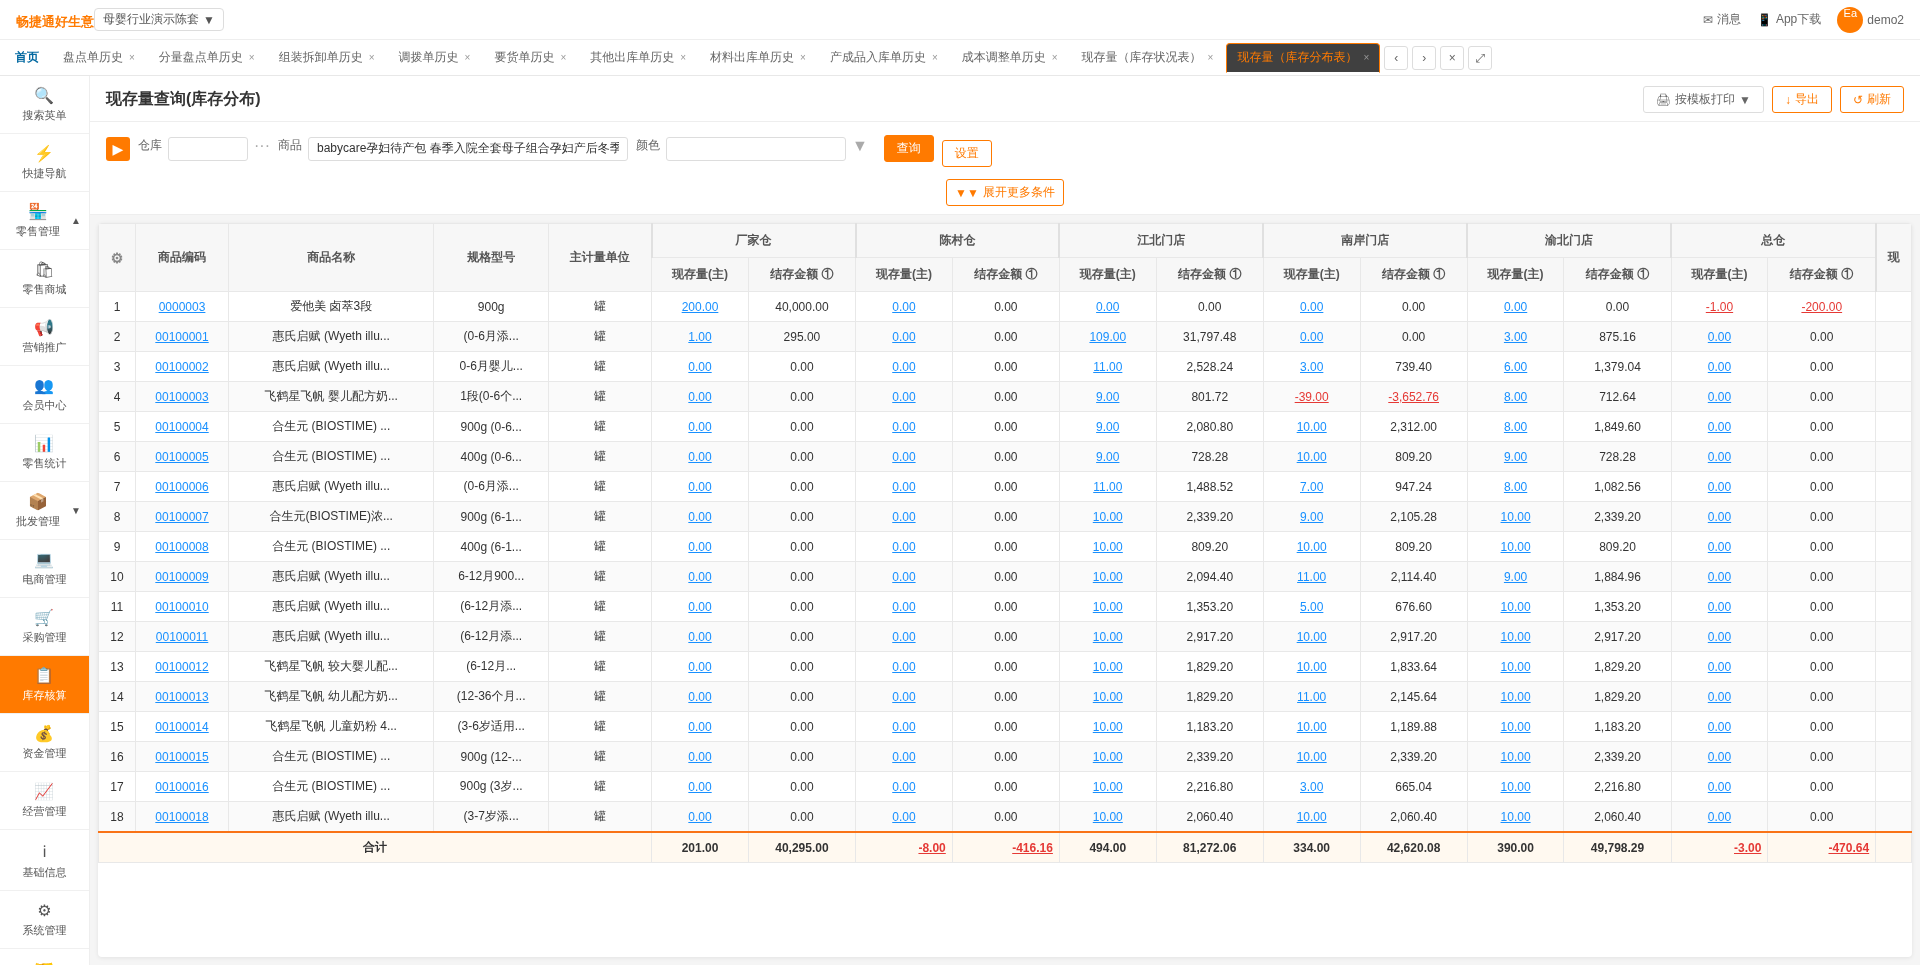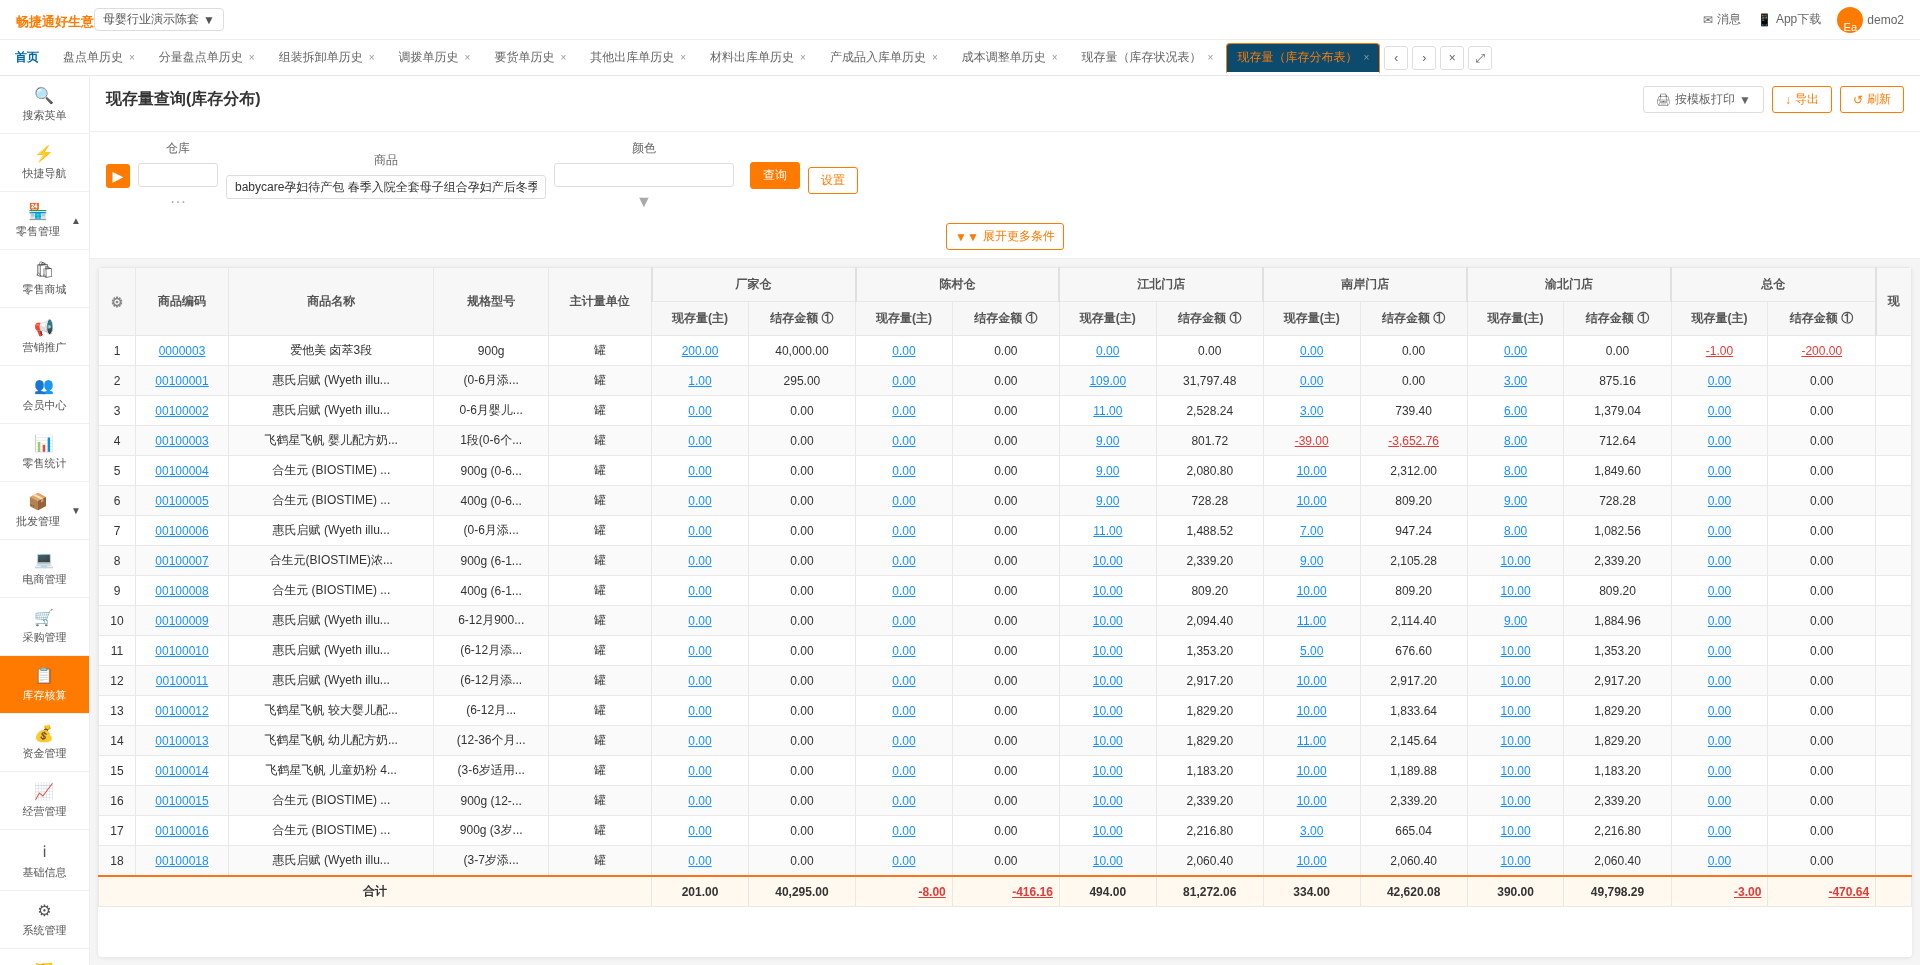--- a/index.html
+++ b/index.html
@@ -5,53 +5,53 @@
     * { margin: 0; padding: 0; box-sizing: border-box; }
     body { font-family: 'Microsoft YaHei', Arial, sans-serif; font-size: 12px; background: #f5f5f5; color: #333; overflow: hidden; }
 
     
     .topbar { height: 40px; background: #fff; display: flex; align-items: center; justify-content: space-between; padding: 0 16px; border-bottom: 1px solid #eee; }
     .topbar-left { display: flex; align-items: flex-end; }
     .topbar-logo { font-size: 13px; color: #ff7a00; font-weight: bold; }
     .topbar-selector { display: flex; align-items: center; gap: 4px; font-size: 12px; color: #555; border: 1px solid #ddd; border-radius: 4px; padding: 2px 8px; background: #fff; cursor: pointer; }
     .topbar-right { display: flex; align-items: center; gap: 16px; font-size: 12px; color: #666; }
     .topbar-right-item { display: flex; align-items: center; gap: 4px; cursor: pointer; }
-    .avatar { width: 26px; height: 26px; border-radius: 50%; background: #ff7a00; display: flex; align-items: flex-end; justify-content: center; color: #fff; font-size: 11px; }
+    .avatar { width: 26px; height: 26px; border-radius: 50%; background: #ff7a00; display: flex; align-items: flex-start; justify-content: center; color: #fff; font-size: 11px; }
 
     
     .tabbar { height: 36px; background: #fff; display: flex; align-items: center; border-bottom: 1px solid #e8e8e8; overflow: hidden; padding: 0 4px; }
     .tab { display: flex; align-items: center; padding: 0 10px; height: 30px; border-radius: 4px 4px 0 0; font-size: 12px; color: #666; cursor: pointer; white-space: nowrap; border: 1px solid transparent; margin-right: 2px; position: relative; }
-    .tab.active { background: #0c4a6e; border-color: #ff7a00; color: #ff7a00; border-bottom-color: #fff; }
+    .tab.active { background: #404040; border-color: #ff7a00; color: #ff7a00; border-bottom-color: #fff; }
     .tab.home { color: #0369a1; font-weight: bold; }
     .tab .close-x { margin-left: 6px; color: #999; font-size: 10px; }
     .tab-nav-btn { width: 24px; height: 24px; border: 1px solid #ddd; border-radius: 3px; display: flex; align-items: center; justify-content: center; cursor: pointer; margin: 0 2px; color: #666; font-size: 12px; }
 
     
     .main-layout { display: flex; height: calc(965px - 76px); }
 
     
     .sidebar { width: 90px; background: #fff; border-right: 1px solid #eee; display: flex; flex-direction: column; overflow-y: auto; flex-shrink: 0; }
     .sidebar-item { display: flex; flex-direction: column; align-items: center; padding: 10px 4px; cursor: pointer; color: #555; font-size: 11px; gap: 3px; border-bottom: 1px solid #f0f0f0; }
     .sidebar-item.active { background: #ff7a00; color: #fff; }
     .sidebar-item .icon { font-size: 16px; }
 
     
     .content { flex: 1; overflow: hidden; display: flex; flex-direction: column; }
 
     
-    .page-header { background: #fff; padding: 10px 16px 10px; border-bottom: 1px solid #eee; }
+    .page-header { background: #fff; padding: 10px 16px 0; border-bottom: 1px solid #eee; }
     .page-title { font-size: 16px; font-weight: bold; color: #333; margin-bottom: 8px; }
     .page-actions { display: flex; align-items: center; justify-content: flex-end; gap: 8px; margin-bottom: 8px; }
     .btn { padding: 4px 12px; border-radius: 3px; border: 1px solid #ddd; background: #fff; cursor: pointer; font-size: 12px; color: #666; display: flex; align-items: center; gap: 4px; }
     .btn-primary { background: #ff7a00; color: #fff; border-color: #ff7a00; }
     .btn-outline { border-color: #ff7a00; color: #ff7a00; }
 
     
     .search-bar { background: #fff; padding: 8px 16px; border-bottom: 1px solid #eee; display: flex; align-items: center; gap: 8px; flex-wrap: wrap; }
-    .search-field { display: flex; align-items: center; gap: 6px; flex-direction: column; }
+    .search-field { display: flex; align-items: flex-start; gap: 6px; }
     .search-label { color: #666; font-size: 12px; white-space: nowrap; }
     .search-input { border: 1px solid #ddd; border-radius: 3px; padding: 4px 8px; font-size: 12px; color: #333; outline: none; }
     .search-input.wide { width: 320px; }
     .search-input.small { width: 80px; }
     .expand-btn { display: flex; align-items: center; gap: 4px; color: #ff7a00; cursor: pointer; font-size: 12px; padding: 4px 8px; border: 1px solid #ff7a00; border-radius: 3px; background: #fff; }
 
     
     .table-wrapper { flex: 1; overflow: auto; background: #fff; margin: 8px; border-radius: 4px; box-shadow: 0 1px 4px rgba(0,0,0,0.08); }
     table { width: 100%; border-collapse: collapse; font-size: 12px; min-width: 1600px; }
     thead tr { background: #f7f7f7; }

